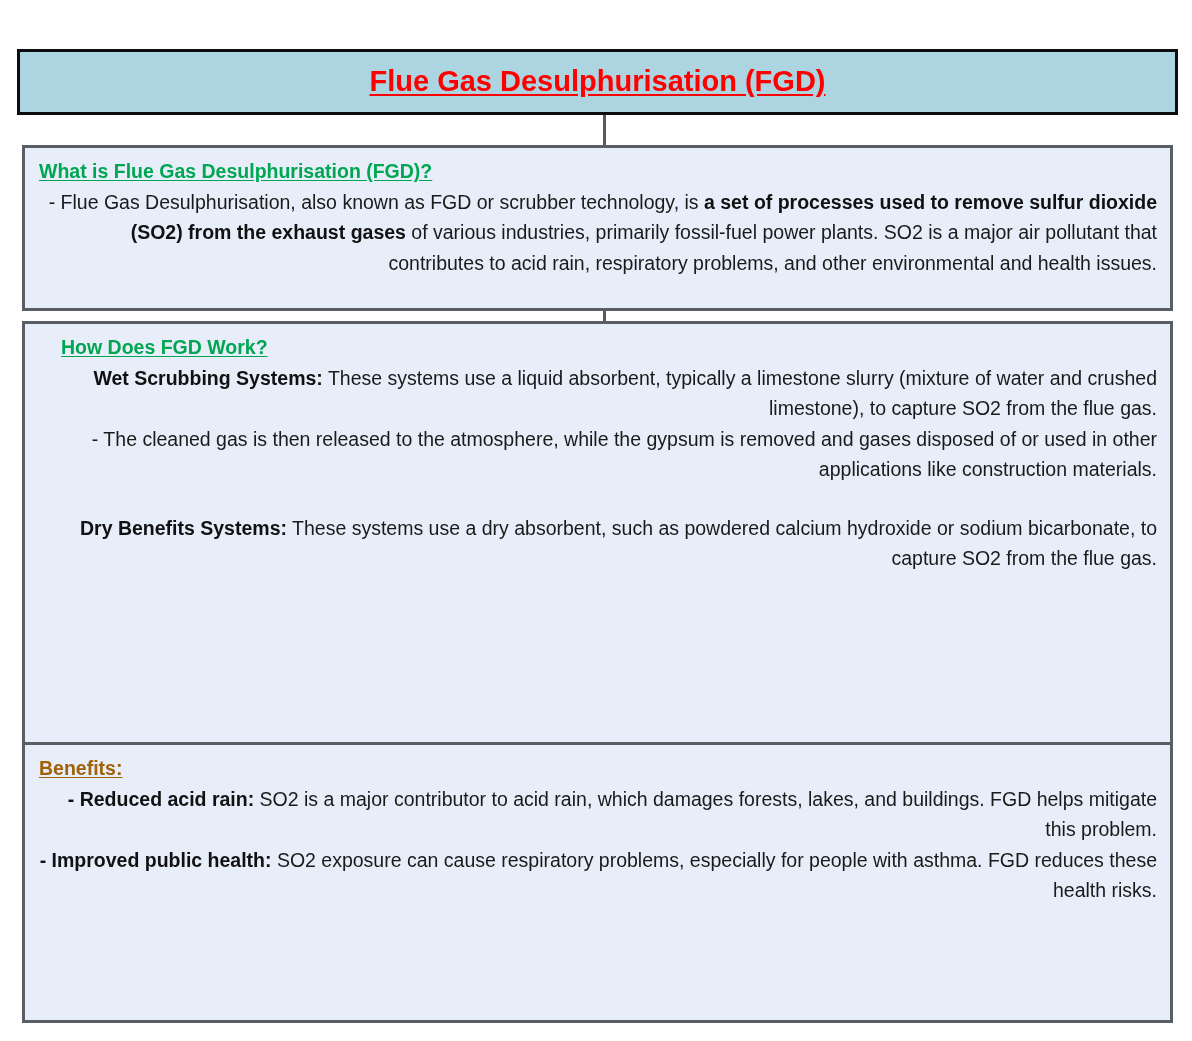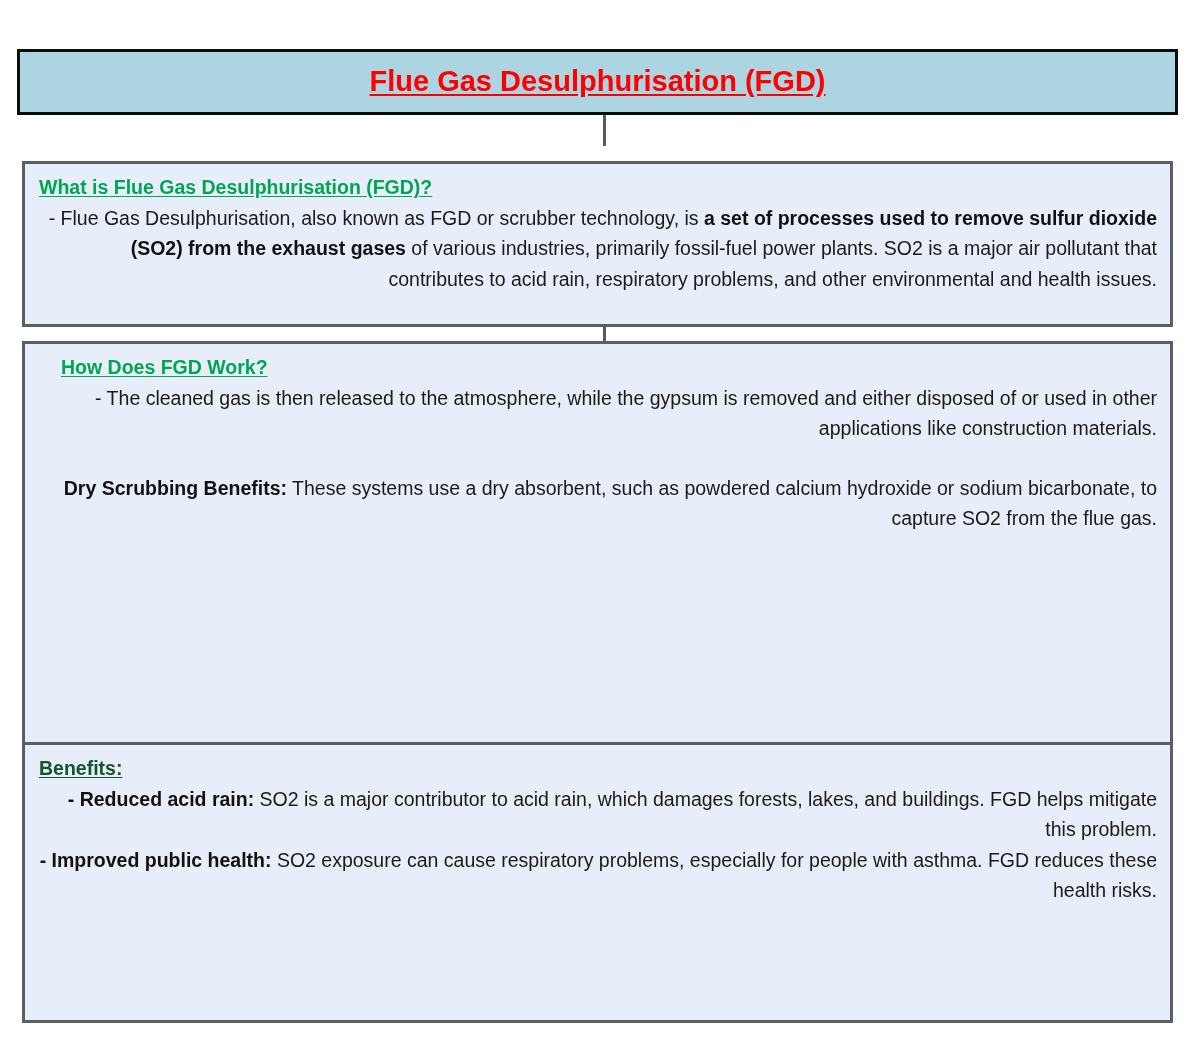--- a/index.html
+++ b/index.html
@@ -63,21 +63,21 @@
   .content-box {
     position: absolute;
     left: 22px;
     width: 1151px;
     box-sizing: border-box;
     background: #E7EEF9;
     border: 3px solid #5a5f66;
     padding: 9px 13px 10px 14px;
   }
   .box-1 { top: 145px;  height: 166px; }
-  .box-2 { top: 341px;  height: 460px; padding-left: 36px; }
+  .box-2 { top: 321px;  height: 460px; padding-left: 36px; }
   .box-3 { top: 742px;  height: 281px; }
 
   .heading {
     font-size: 19.5px;
     font-weight: bold;
     color: #00A651;
     text-decoration: underline;
     text-underline-offset: 2px;
     line-height: 1.5;
     margin: 0 0 1px 0;
@@ -102,37 +102,38 @@
 <div class="page">
 
   <div class="title-box" style="background: rgb(173, 213, 225); border-color: rgb(13, 13, 13);">
     <span class="title-text" style="color: rgb(255, 0, 0);">Flue Gas Desulphurisation (FGD)</span>
   </div>
 
   <div class="connector connector-1" style="background: rgb(89, 89, 89);"></div>
   <div class="connector connector-2" style="background: rgb(89, 89, 89);"></div>
   <div class="connector connector-3" style="background: rgb(89, 89, 89);"></div>
 
-  <div class="content-box box-1" style="background: rgb(231, 238, 249); border-color: rgb(90, 95, 102); margin-top: 16px;">
+  <div class="content-box box-1" style="background: rgb(231, 238, 249); border-color: rgb(90, 95, 102);">
     <div class="heading" style="color: rgb(0, 166, 81);">What is Flue Gas Desulphurisation (FGD)?</div>
     <div class="body">
         <p class="para"><span>- Flue Gas Desulphurisation, also known as FGD or scrubber technology, is </span><b>a set of processes used to remove sulfur dioxide (SO2) from the exhaust gases</b><span> of various industries, primarily fossil-fuel power plants. SO2 is a major air pollutant that contributes to acid rain, respiratory problems, and other environmental and health issues.</span></p>
       </div>
   </div>
 
   <div class="content-box box-2" style="background: rgb(231, 238, 249); border-color: rgb(90, 95, 102);">
     <div class="heading" style="color: rgb(0, 166, 81);">How Does FGD Work?</div>
     <div class="body">
-        <p class="para"><span>- The cleaned gas is then released to the atmosphere, while the gypsum is removed and either disposed of or used in other applications like construction materials.</span></p>
+        <p class="para"><b>Wet Scrubbing Systems:</b><span> These systems use a liquid absorbent, typically a limestone slurry (mixture of water and crushed limestone), to capture SO2 from the flue gas.</span></p>
+        <p class="para"><span>- The cleaned gas is then released to the atmosphere, while the gypsum is removed and gases disposed of or used in other applications like construction materials.</span></p>
         <div class="spacer-line"></div>
-        <p class="para"><b>Dry Scrubbing Benefits:</b><span> These systems use a dry absorbent, such as powdered calcium hydroxide or sodium bicarbonate, to capture SO2 from the flue gas.</span></p>
+        <p class="para"><b>Dry Benefits Systems:</b><span> These systems use a dry absorbent, such as powdered calcium hydroxide or sodium bicarbonate, to capture SO2 from the flue gas.</span></p>
       </div>
   </div>
 
   <div class="content-box box-3" style="background: rgb(231, 238, 249); border-color: rgb(90, 95, 102);">
-    <div class="heading" style="color: #14532d;">Benefits:</div>
+    <div class="heading" style="color: #a16207;">Benefits:</div>
     <div class="body">
         <p class="para"><b>- Reduced acid rain:</b><span> SO2 is a major contributor to acid rain, which damages forests, lakes, and buildings. FGD helps mitigate this problem.</span></p>
         <p class="para"><b>- Improved public health:</b><span> SO2 exposure can cause respiratory problems, especially for people with asthma. FGD reduces these health risks.</span></p>
       </div>
   </div>
 
 </div>
 
 </body></html>

